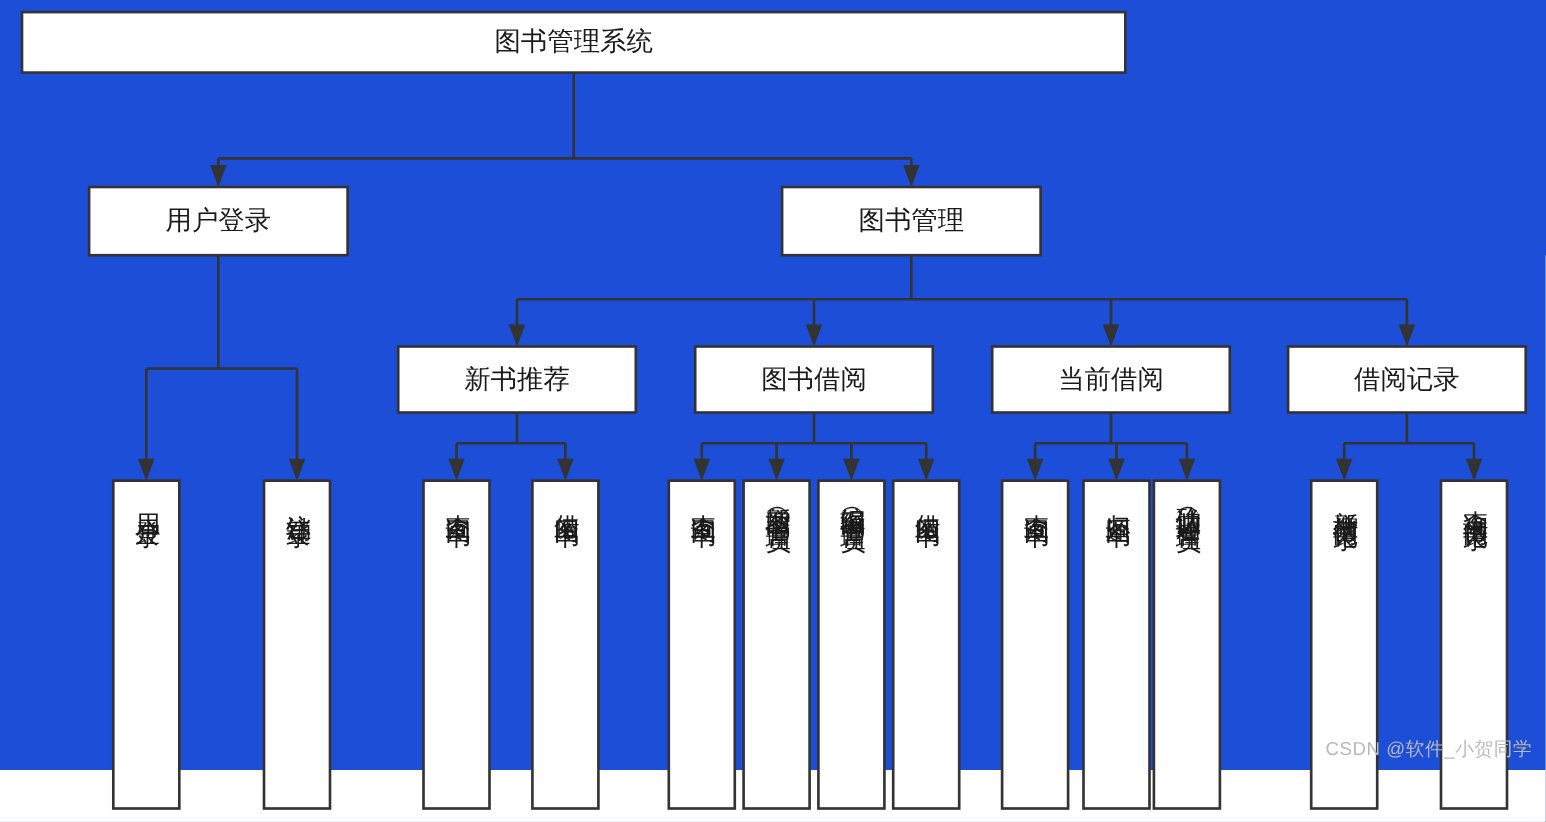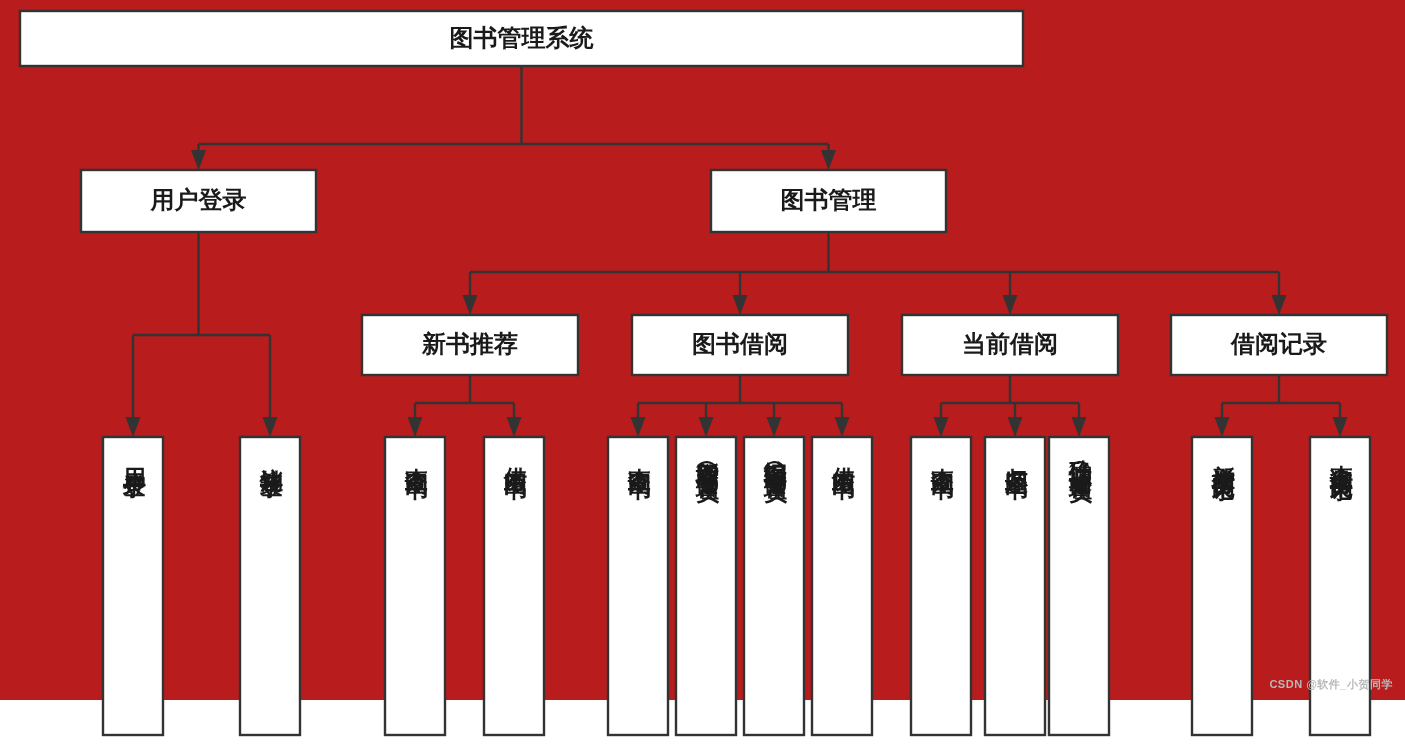--- a/index.html
+++ b/index.html
@@ -11,22 +11,21 @@
   body {
     width: 1405px;
     height: 747px;
     overflow: hidden;
     font-family: "Liberation Sans", "DejaVu Sans", sans-serif;
   }
   #diagram-root {
     position: relative;
     width: 1405px;
     height: 700px;
-    background: #b91c1c;
-    font-weight: bold;
+    background: #1d4ed8;
   }
   svg.diagram-canvas {
     position: absolute;
     left: 0;
     top: 0;
     width: 1405px;
     height: 747px;
     display: block;
   }
   .node-box {
@@ -57,21 +56,21 @@
     stroke-linecap: butt;
   }
   .arrow-head {
     fill: #333333;
     stroke: none;
   }
   .watermark {
     position: absolute;
     right: 12px;
     bottom: 8px;
-    font-size: 11px;
+    font-size: 17px;
     color: #b9b9b9;
     font-family: "Liberation Sans", "DejaVu Sans", sans-serif;
     white-space: nowrap;
     letter-spacing: 0.5px;
     user-select: none;
   }
 </style>
 </head>
 <body>
 

